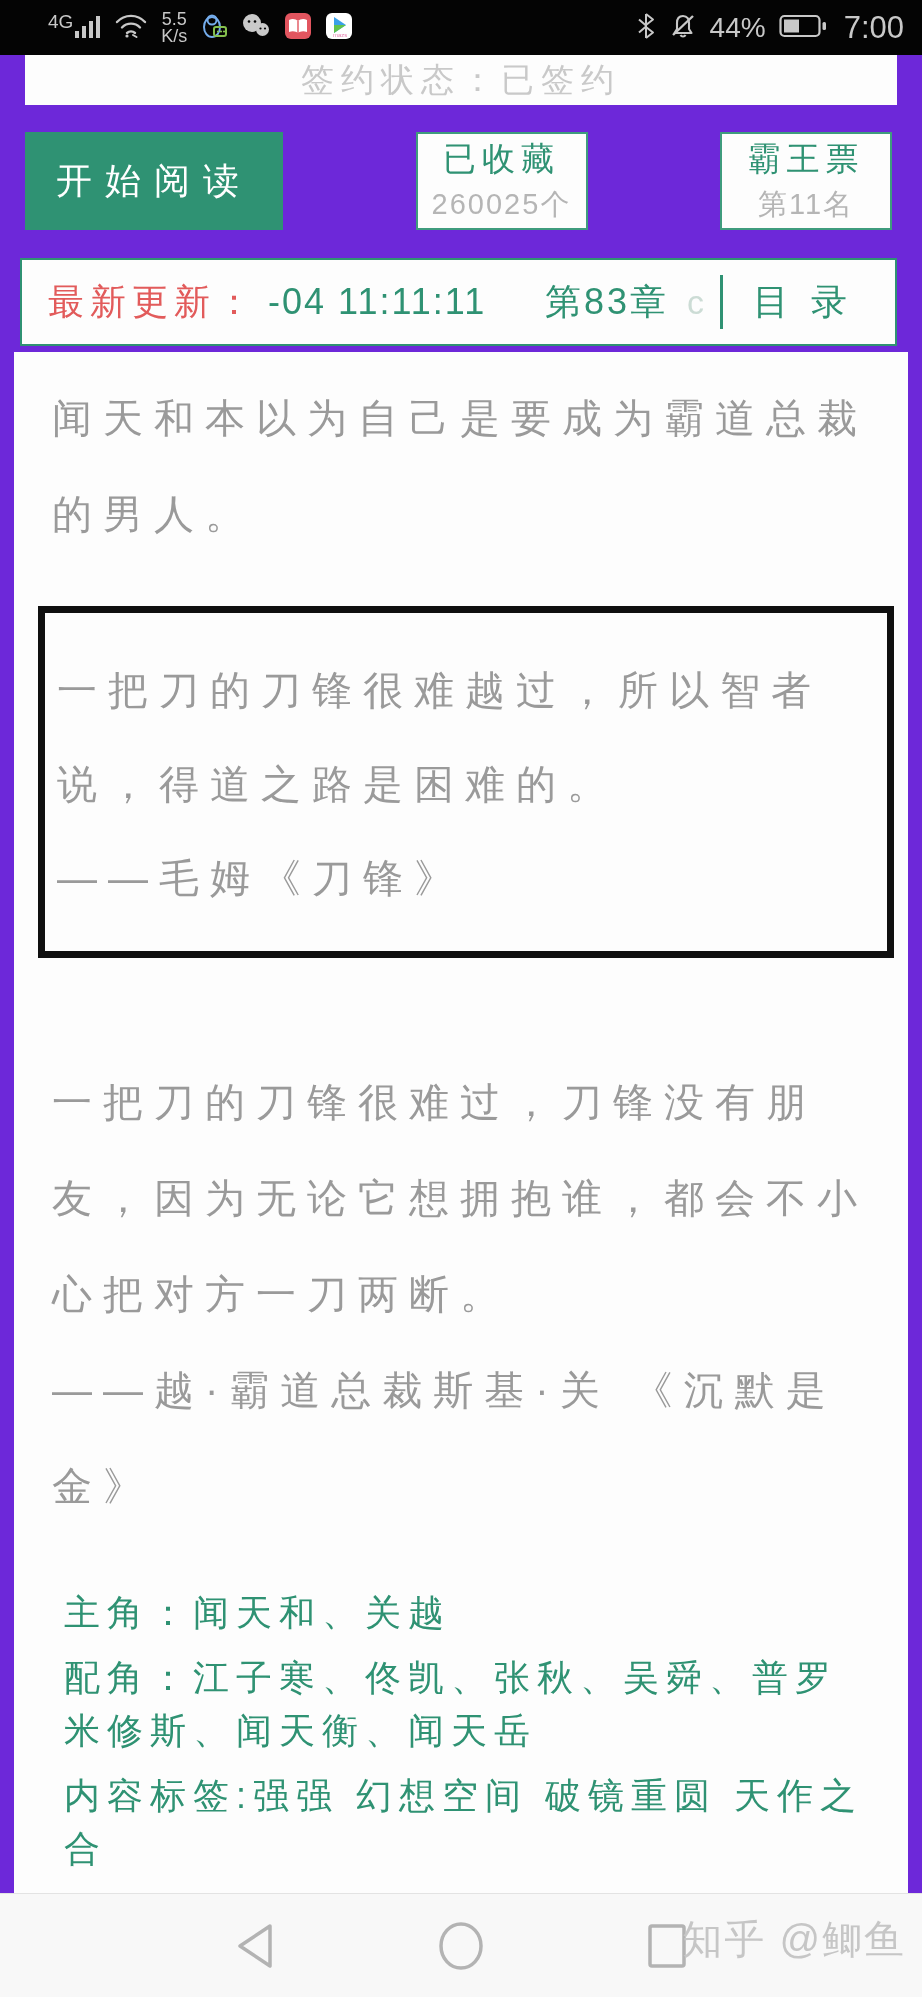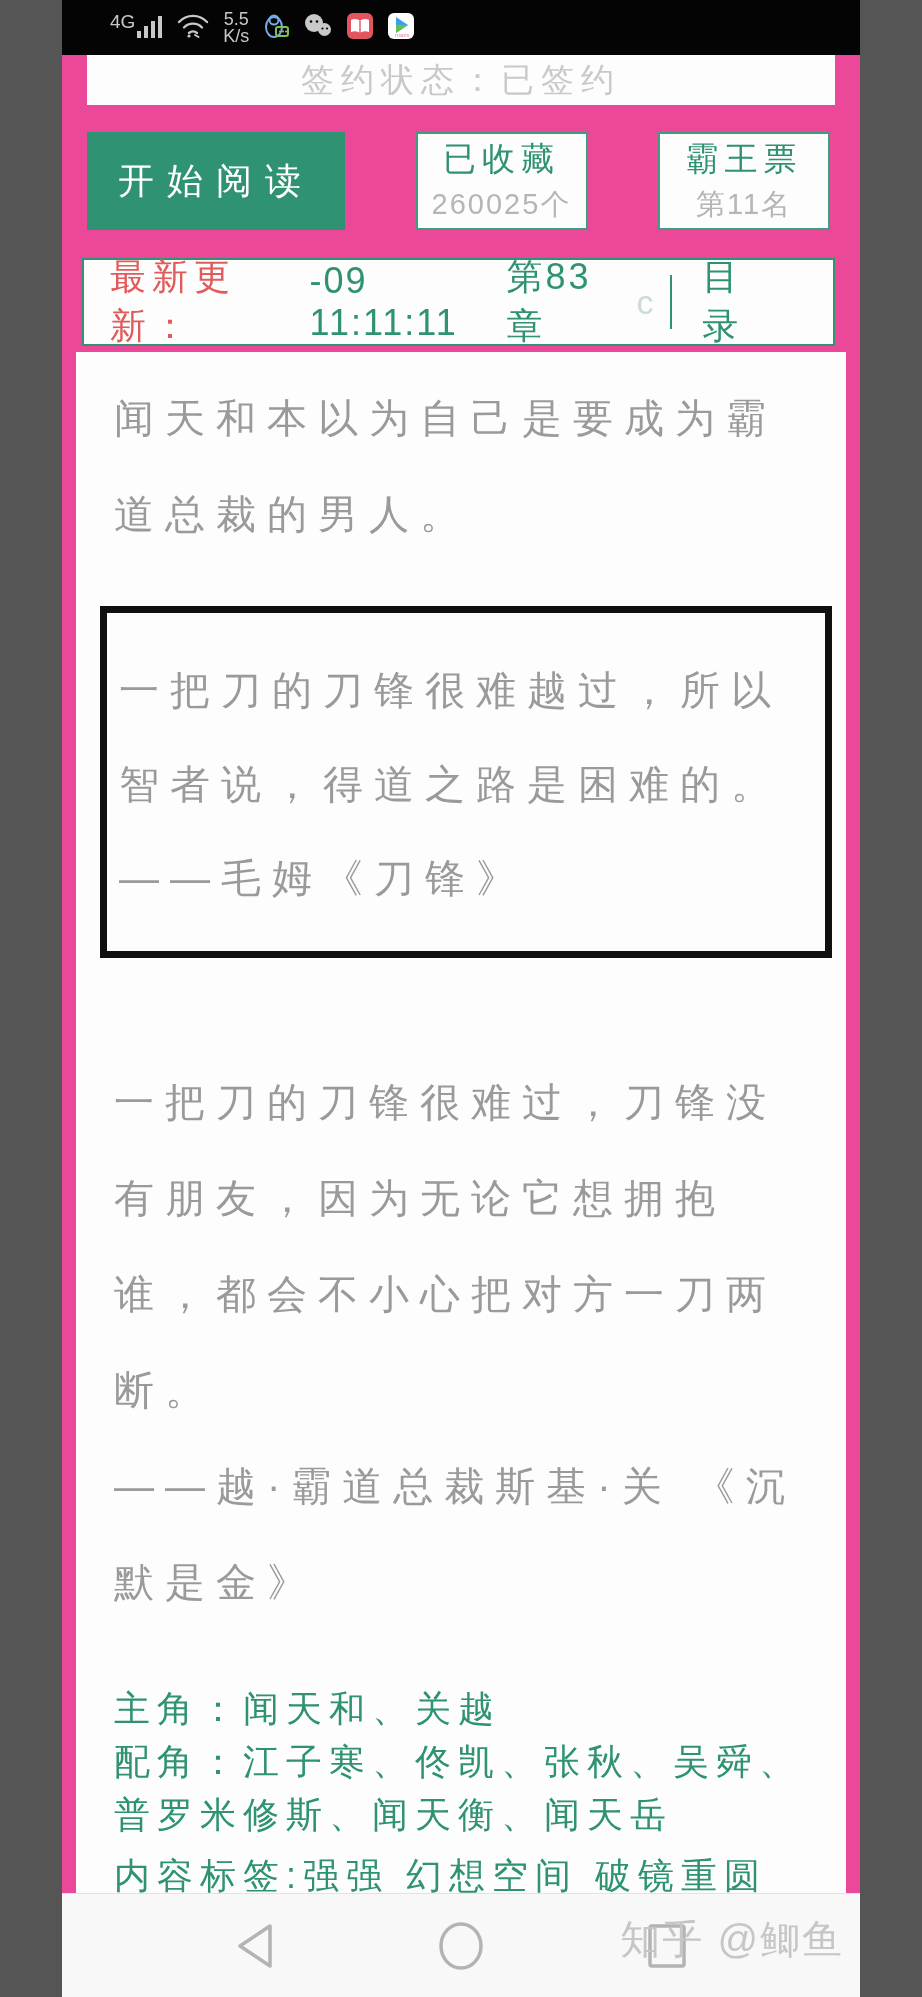--- a/index.html
+++ b/index.html
@@ -1,19 +1,19 @@
 <!DOCTYPE html>
 <html><head>
 <meta charset="utf-8">
 <style>
   html,body{margin:0;padding:0;background:#555;}
   *{box-sizing:border-box;}
   .screen{
-    position:relative;width:798px;height:1997px;margin:0 auto;
-    background:#ec4899;overflow:hidden;
+    position:relative;width:922px;height:1997px;margin:0 auto;
+    background:#6d28d9;overflow:hidden;
     font-family:"Liberation Sans","DejaVu Sans",sans-serif;
   }
   
   .status-bar{
     position:absolute;top:0;left:0;right:0;height:55px;background:#040404;
     display:flex;align-items:center;justify-content:space-between;
     padding:0 18px 0 48px;color:#c8c8c8;
   }
   .sb-left,.sb-right{display:flex;align-items:center;gap:13px;}
   .sb-net{display:flex;align-items:flex-end;gap:2px;}
@@ -63,21 +63,21 @@
   }
   .body-text{
     margin:0;font-size:40px;color:#9a9a9a;letter-spacing:11px;line-height:96px;
   }
   .quote-box{
     border:7px solid #101010;margin:44px -10px 0 -14px;padding:30px 10px 26px 12px;
   }
   .quote-box .body-text{line-height:94px;}
   .q2{margin-top:96px;}
   .meta{margin-top:52px;}
-  .meta p{margin:0;font-size:36px;color:#2f9273;letter-spacing:7px;line-height:53px;}
+  .meta p{margin:12px;font-size:36px;color:#2f9273;letter-spacing:7px;line-height:53px;}
   .meta p.gap{margin-top:8px;}
   
   .nav-bar{
     position:absolute;left:0;right:0;bottom:0;height:104px;background:#f8f8f8;
     border-top:1px solid #e3e3e3;
     display:flex;align-items:center;justify-content:center;gap:160px;
   }
   .nav-btn{background:none;border:none;padding:0;cursor:pointer;line-height:0;}
   .watermark{
     position:absolute;right:16px;bottom:30px;font-size:40px;color:#c6c6c6;letter-spacing:2px;
@@ -143,41 +143,64 @@
       </span>
       <span class="appicon">
         <svg width="28" height="28" viewBox="0 0 28 28">
           <rect x="1" y="1" width="26" height="26" rx="6" fill="#ffffff"></rect>
           <polygon points="9,5 9,21 21,13" fill="#3aa0e8"></polygon>
           <polygon points="9,13 9,21 21,13" fill="#62c34c"></polygon>
           <text x="8" y="25" font-size="6" fill="#e87fb0" font-family="Liberation Sans, sans-serif">mazs</text>
         </svg>
       </span>
     </div>
+    <div class="sb-right">
+      <span class="appicon">
+        <svg width="20" height="28" viewBox="0 0 20 28" fill="none" stroke="#c8c8c8" stroke-width="2" stroke-linejoin="round">
+          <path d="M10 2 V26 M10 2 L17 7.5 L10 13 M10 26 L17 20.5 L10 15 M3 7.5 L10 13.5 M3 20.5 L10 14.5"></path>
+        </svg>
+      </span>
+      <span class="appicon">
+        <svg width="28" height="28" viewBox="0 0 28 28" fill="none" stroke="#c8c8c8" stroke-width="2.1" stroke-linejoin="round">
+          <path d="M14 4 C9.5 4 8 7.5 8 11 L8 17 L5.5 21 H22.5 L20 17 V11 C20 7.5 18.5 4 14 4 Z"></path>
+          <path d="M11.5 23 A2.8 2.8 0 0 0 16.5 23"></path>
+          <path d="M4 23 L24 4" stroke-width="2.4"></path>
+        </svg>
+      </span>
+      <span class="sb-pct">44%</span>
+      <span class="appicon">
+        <svg width="48" height="26" viewBox="0 0 48 26">
+          <rect x="1.5" y="3" width="39" height="20" rx="4" fill="none" stroke="#c8c8c8" stroke-width="2.2"></rect>
+          <rect x="5" y="6.5" width="15" height="13" fill="#c8c8c8"></rect>
+          <rect x="43.5" y="9" width="3.5" height="8" rx="1.5" fill="#c8c8c8"></rect>
+        </svg>
+      </span>
+      <span class="sb-time">7:00</span>
+    </div>
   </header>
 
   <div class="sign-strip">
     <span>签约状态：已签约</span>
   </div>
 
   <div class="actions-row">
     <button class="read-btn">开始阅读</button>
     <button class="stat-btn">
       <span class="stat-label">已收藏</span>
       <span class="stat-value">260025个</span>
     </button>
     <button class="stat-btn">
       <span class="stat-label">霸王票</span>
       <span class="stat-value">第11名</span>
     </button>
   </div>
 
   <div class="update-bar">
     <span class="upd-label">最新更新：</span>
-    <span class="upd-time">-09 11:11:11</span>
+    <span class="upd-time">-04 11:11:11</span>
     <span class="upd-chapter">第83章</span>
     <span class="upd-suffix">c</span>
     <span class="upd-divider"></span>
     <span class="upd-toc">目录</span>
   </div>
 
   <main class="content-panel">
     <p class="body-text">闻天和本以为自己是要成为霸道总裁的男人。</p>
 
     <div class="quote-box">

